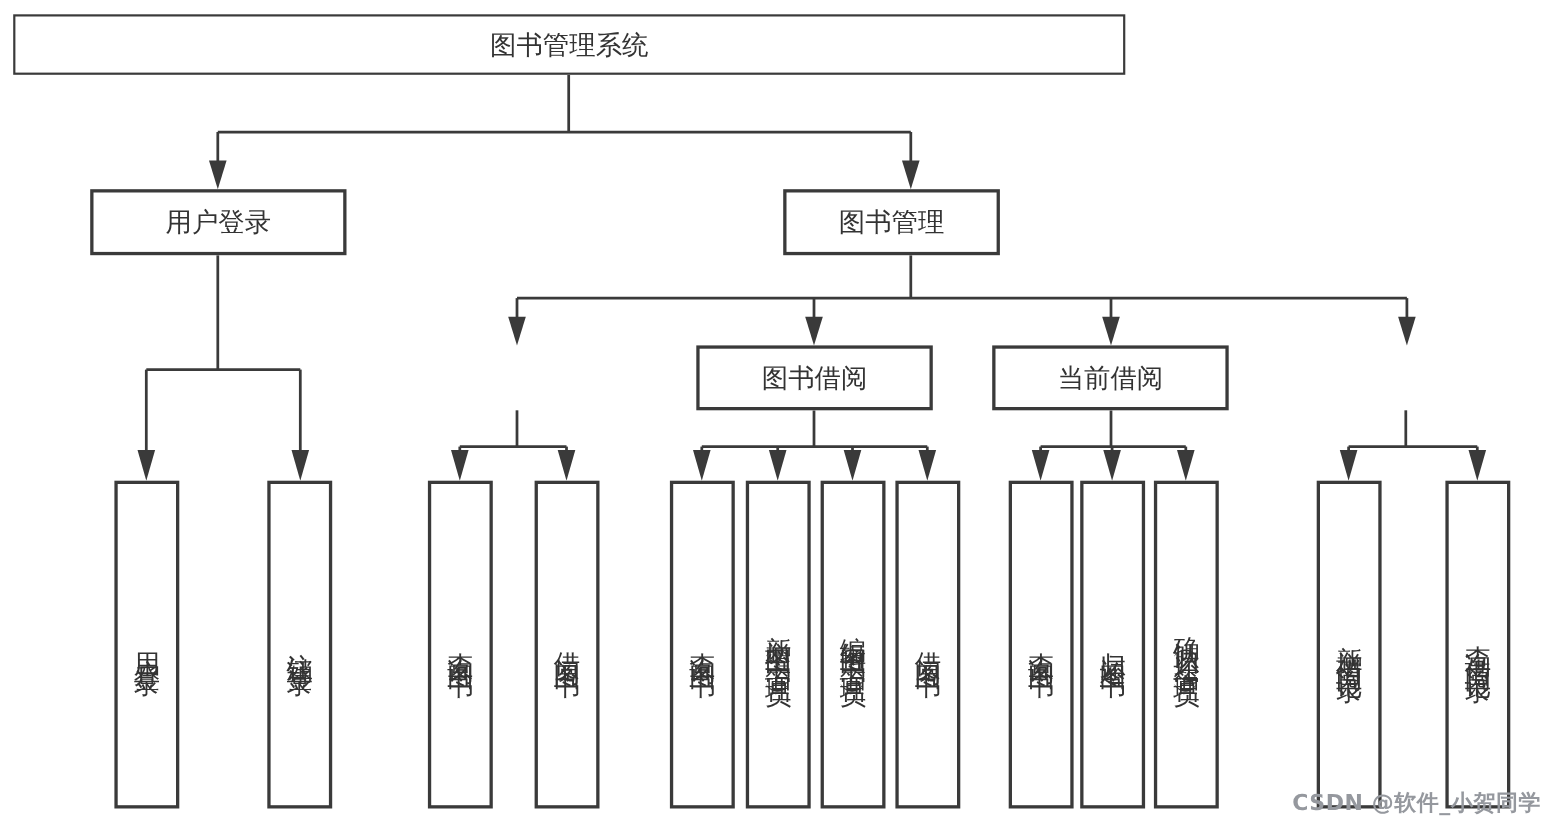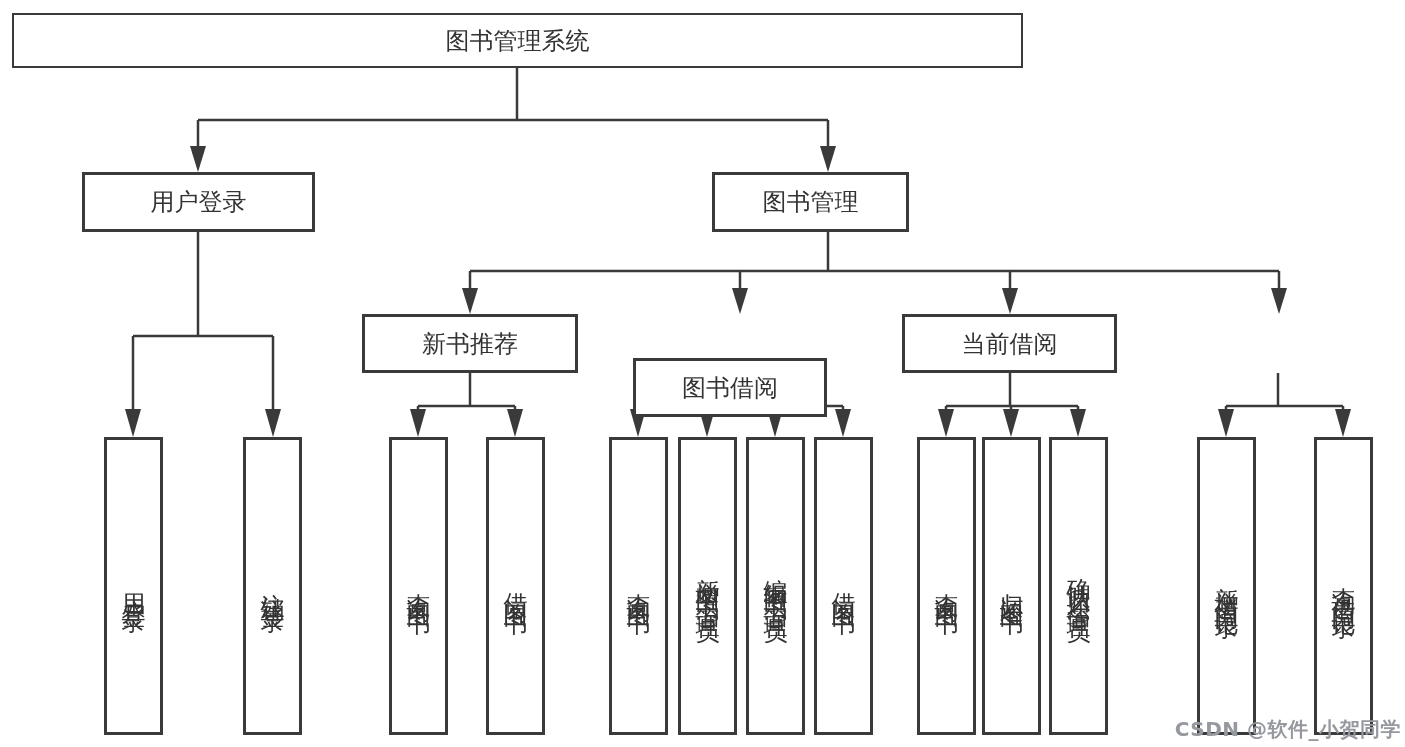--- a/index.html
+++ b/index.html
@@ -28,21 +28,21 @@
     font-size: 24px;
     line-height: 1;
     text-align: right;
     white-space: nowrap;
   }
   .node.root { left: 12px; top: 13px; width: 1011px; height: 55px; border-width: 2px; }
   .node.l2-user-login { left: 82px;  top: 172px; width: 233px; height: 60px; }
   .node.l2-book-mgmt  { left: 712px; top: 172px; width: 197px; height: 60px; }
   .node.l3 { top: 314px; height: 59px; }
   .node.l3-new-book-rec   { left: 362px;  width: 216px; }
-  .node.l3-book-borrow    { left: 633px;  width: 194px; margin-top: 44px; }
+  .node.l3-book-borrow    { left: 633px;  width: 215px; }
   .node.l3-current-borrow { left: 902px;  width: 215px; }
   .node.l3-borrow-records { left: 1172px; width: 213px; }
   .node.leaf {
     top: 437px; height: 298px; width: 59px;
     writing-mode: vertical-rl;
     letter-spacing: 6px;
     font-size: 24px;
   }
   .leaf-1  { left: 104px; }
   .leaf-2  { left: 243px; }
@@ -145,21 +145,20 @@
       <polygon points="1218,409 1234,409 1226,437"></polygon>
       <polygon points="1335,409 1351,409 1343,437"></polygon>
     </g>
   </svg>
 
   <div class="node root">图书管理系统</div>
 
   <div class="node l2-user-login">用户登录</div>
   <div class="node l2-book-mgmt">图书管理</div>
 
-  <div class="node l3 l3-new-book-rec">新书推荐</div>
   <div class="node l3 l3-book-borrow">图书借阅</div>
   <div class="node l3 l3-current-borrow">当前借阅</div>
 
   <div class="node leaf leaf-1">用户登录</div>
   <div class="node leaf leaf-2">注销登录</div>
 
   <div class="node leaf leaf-3">查询图书</div>
   <div class="node leaf leaf-4">借阅图书</div>
 
   <div class="node leaf leaf-5">查询图书</div>

